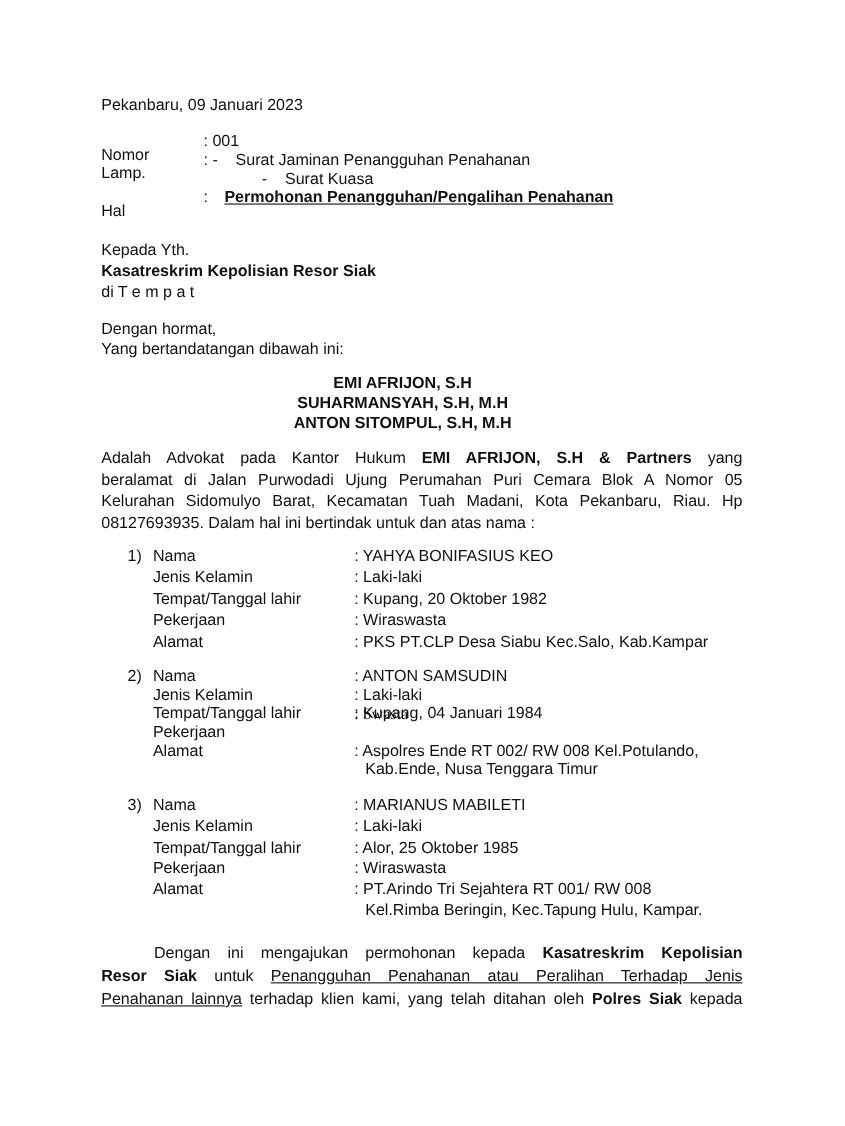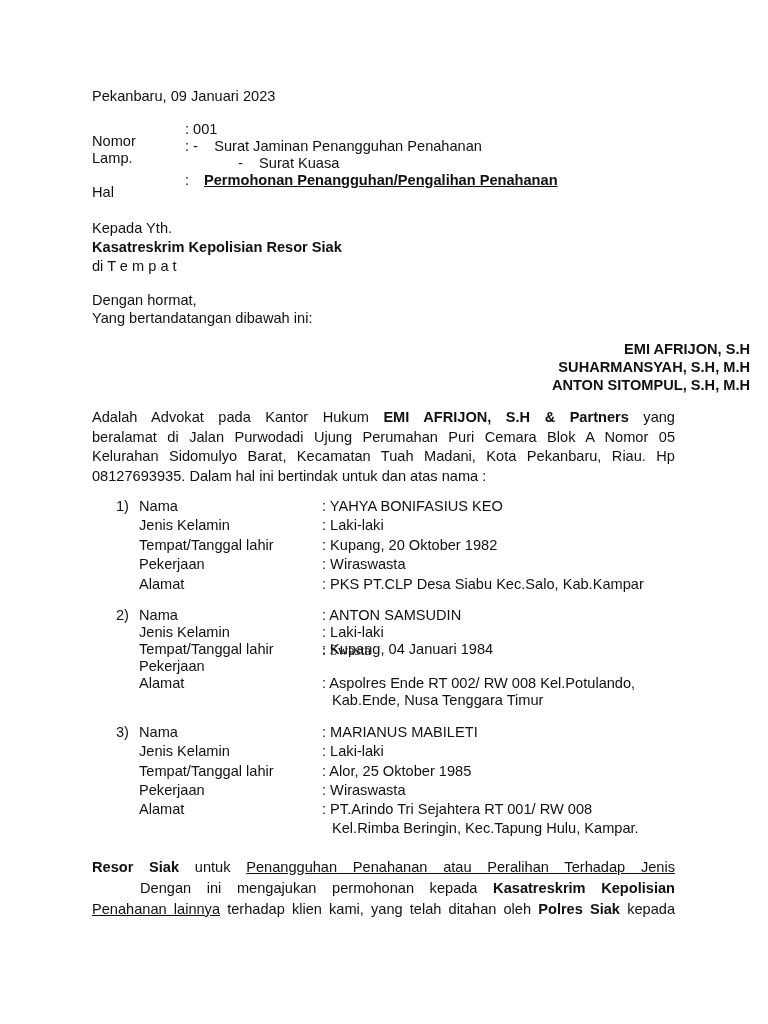--- a/index.html
+++ b/index.html
@@ -6,21 +6,21 @@
     body {
       width: 768px; height: 1024px; background: #ffffff; color: #111111;
       font-family: "Liberation Sans", sans-serif; font-size: 14.6px; position: relative; overflow: hidden;
     }
     .page { position: absolute; left: 0; top: 0; width: 768px; height: 1024px; }
     .abs { position: absolute; white-space: nowrap; }
     .b { font-weight: bold; }
     .u { text-decoration: underline; }
     .label { position: absolute; left: 92px; margin-top: 12px; }
     .colon { position: absolute; left: 185px; }
-    .center { position: absolute; left: 0; width: 768px; text-align: right; font-weight: bold; }
+    .center { position: absolute; left: 0; width: 768px; text-align: center; font-weight: bold; }
     .para { position: absolute; left: 92px; width: 583px; line-height: 19.5px; text-align: justify; }
     .para .line { display: block; text-align: justify; text-align-last: justify; height: 19.5px; white-space: nowrap; }
     .para .line.last { text-align-last: left; }
     .item-num { position: absolute; left: 116px; }
     .item-label { position: absolute; left: 139px; }
     .item-val { position: absolute; left: 322px; }
   </style>
 </head>
 <body>
 
@@ -97,18 +97,18 @@
     <div class="abs item-label" style="top:763px;">Tempat/Tanggal lahir</div>
     <div class="abs item-val" style="top:763px;">: Alor, 25 Oktober 1985</div>
     <div class="abs item-label" style="top:782px;">Pekerjaan</div>
     <div class="abs item-val" style="top:782px;">: Wiraswasta</div>
     <div class="abs item-label" style="top:801px;">Alamat</div>
     <div class="abs item-val" style="top:801px;">: PT.Arindo Tri Sejahtera RT 001/ RW 008</div>
     <div class="abs" style="left:332px; top:820px;">Kel.Rimba Beringin, Kec.Tapung Hulu, Kampar.</div>
   </div>
 
   <div class="para" style="top:857px; line-height:21px;">
+    <span class="line" style="height:21px; padding-left:48px; box-sizing:border-box;"><span>Dengan ini mengajukan permohonan kepada</span> <span class="b">Kasatreskrim Kepolisian</span></span>
     <span class="line" style="height:21px;"><span class="b">Resor Siak</span> <span>untuk</span> <span class="u">Penangguhan Penahanan atau Peralihan Terhadap Jenis</span></span>
-    <span class="line" style="height:21px; padding-left:48px; box-sizing:border-box;"><span>Dengan ini mengajukan permohonan kepada</span> <span class="b">Kasatreskrim Kepolisian</span></span>
     <span class="line" style="height:21px;"><span class="u">Penahanan lainnya</span> <span>terhadap klien kami, yang telah ditahan oleh</span> <span class="b">Polres Siak</span> <span>kepada</span></span>
   </div>
 
 </div>
 
 </body></html>

